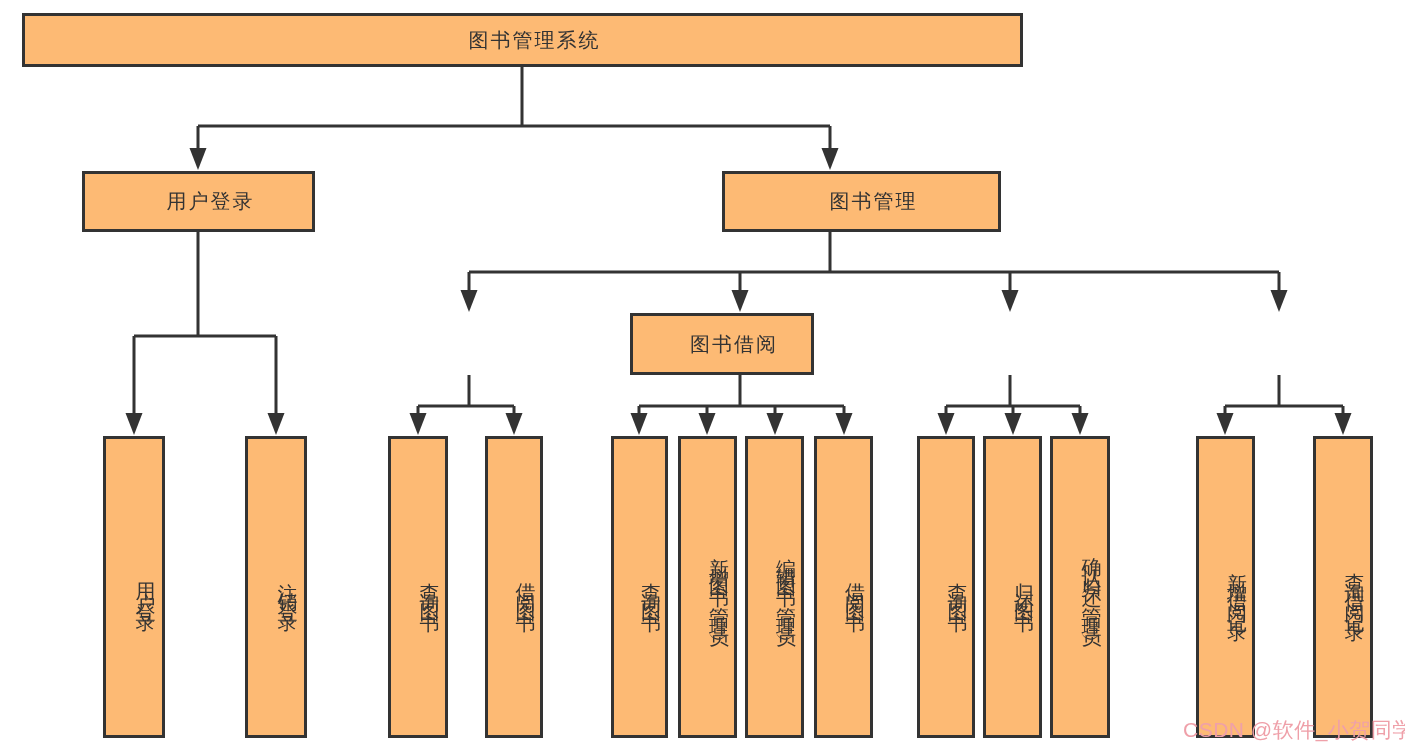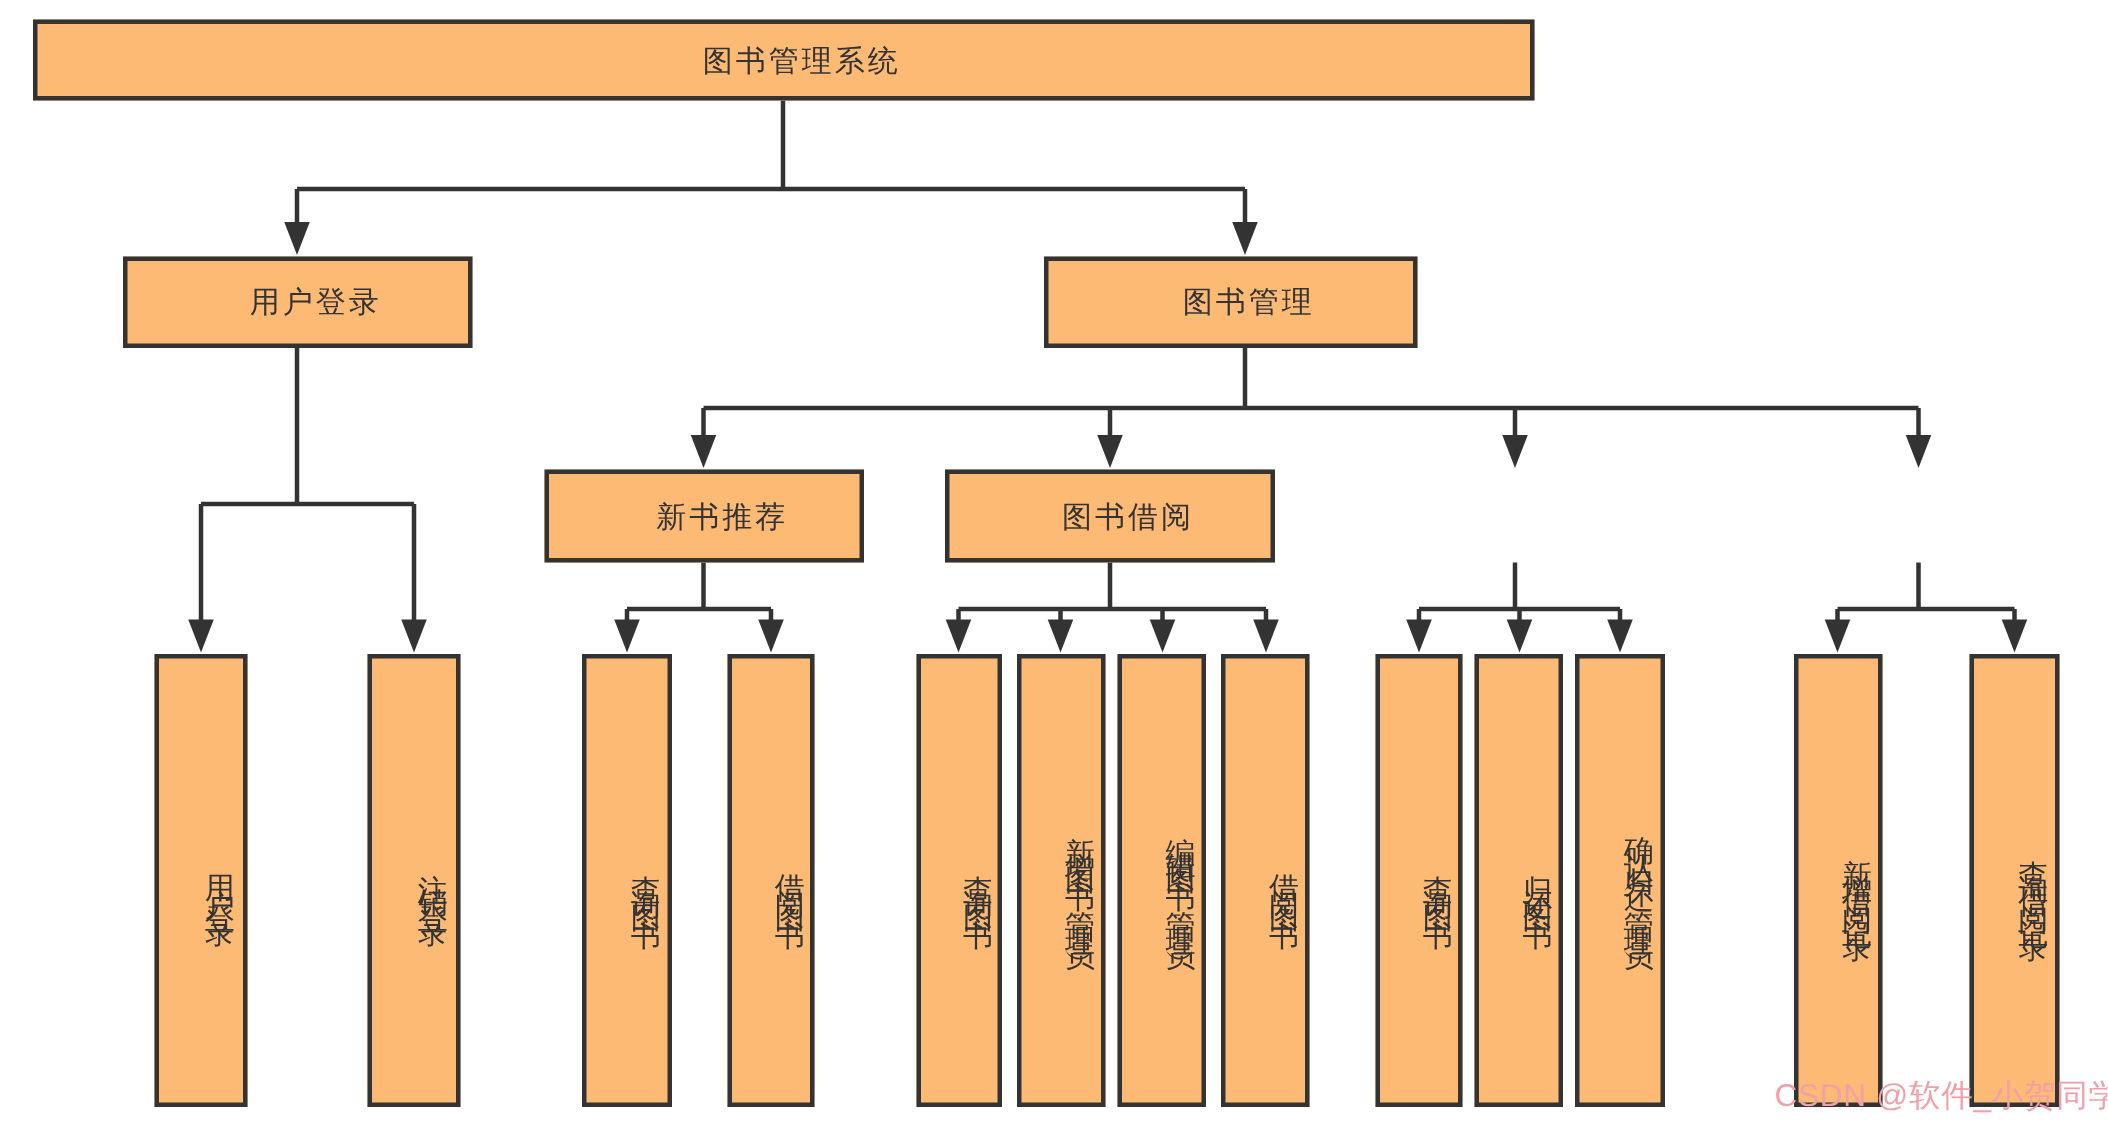--- a/index.html
+++ b/index.html
@@ -85,28 +85,25 @@
     </g>
   </svg>
 
   <div class="box h" style="left:22px;top:13px;width:1001px;height:54px">
     <span>图书管理系统</span>
   </div>
 
   <div class="box h l2" style="left:82px;width:233px">
     <span>用户登录</span>
   </div>
-  <div class="box h l2" style="left:696px;width:249px">
+  <div class="box h l2" style="left:722px;width:279px">
     <span>图书管理</span>
   </div>
 
-  <div class="box h l3" style="left:363px;width:213px">
-    <span>新书推荐</span>
-  </div>
-  <div class="box h l3" style="left:630px;width:220px">
+  <div class="box h l3" style="left:630px;width:184px">
     <span>图书借阅</span>
   </div>
 
   <div class="box v leaf" style="left:103px;width:62px">
     <span>用户登录</span>
   </div>
   <div class="box v leaf" style="left:245px;width:62px">
     <span>注销登录</span>
   </div>
 

